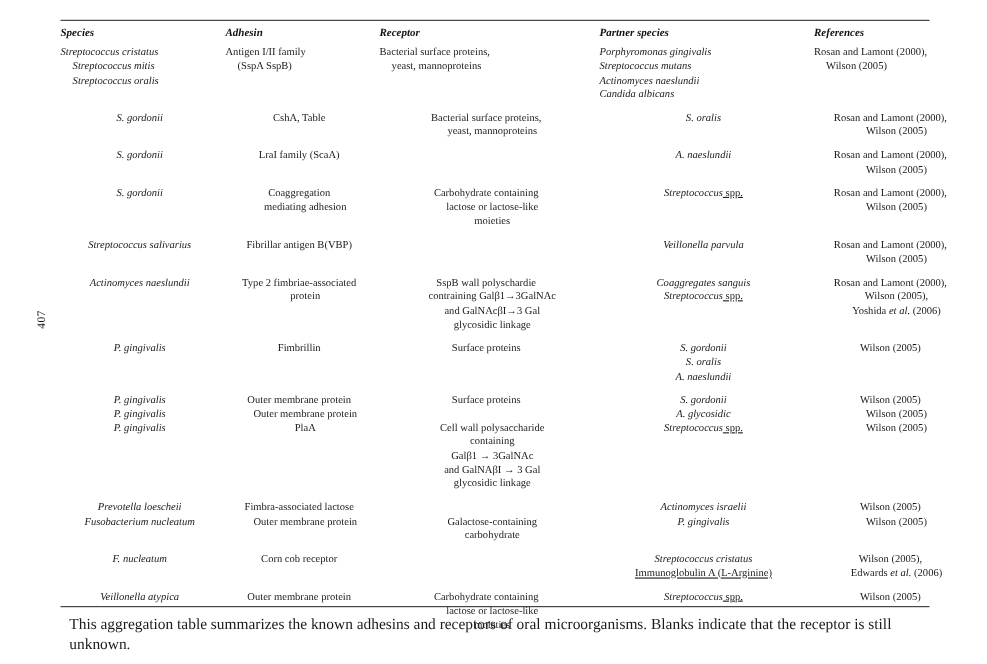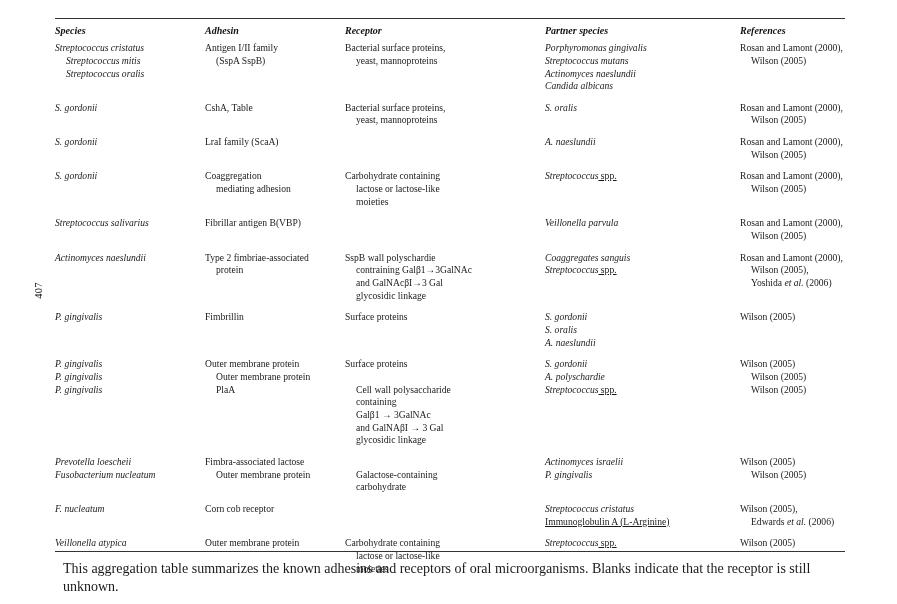--- a/index.html
+++ b/index.html
@@ -81,21 +81,21 @@
   }
 
   
   col.c-species  { width: 150px; }
   col.c-adhesin  { width: 140px; }
   col.c-receptor { width: 200px; }
   col.c-partner  { width: 195px; }
   col.c-ref      { width: 145px; }
 
   
-  tr.group > td { padding-top: 9px; }
+  tr.group > td { padding-top: 9px; text-align: center; }
 
   
   .it { font-style: italic; }
   .ro { font-style: normal; text-decoration: underline; }
   .indent { display: block; padding-left: 11px; text-indent: 0; }
   .line { display: block; }
 
   .head-rule-top { margin-bottom: 0; }
 
   .footnote {
@@ -299,21 +299,21 @@
             <span class="line">Surface proteins</span>
             <span class="line">&nbsp;</span>
             <span class="indent">Cell wall polysaccharide</span>
             <span class="indent">containing</span>
             <span class="indent">Galβ1 → 3GalNAc</span>
             <span class="indent">and GalNAβI → 3 Gal</span>
             <span class="indent">glycosidic linkage</span>
           </td>
           <td>
             <span class="line"><span class="it">S. gordonii</span></span>
-            <span class="line"><span class="it">A. polyschardie</span></span>
+            <span class="line"><span class="it">A. glycosidic</span></span>
             <span class="line"><span class="it">Streptococcus</span><span class="ro"> spp.</span></span>
           </td>
           <td>
             <span class="line">Wilson (2005)</span>
             <span class="indent">Wilson (2005)</span>
             <span class="indent">Wilson (2005)</span>
           </td>
         </tr>
         <tr class="group">
           <td>

